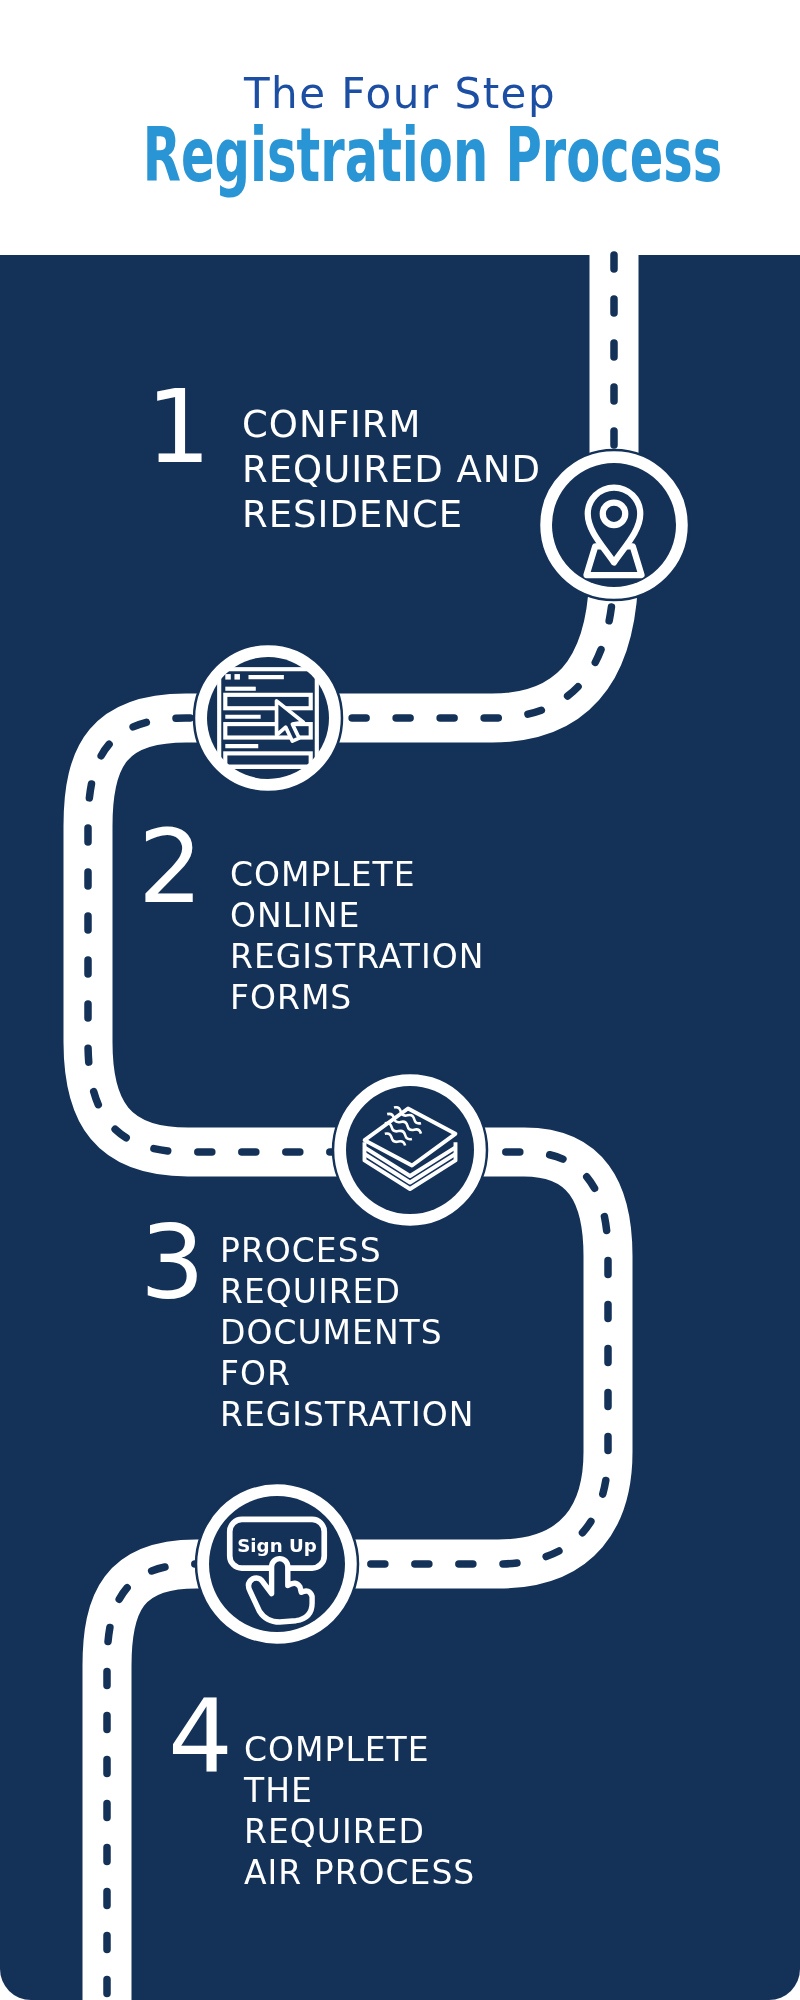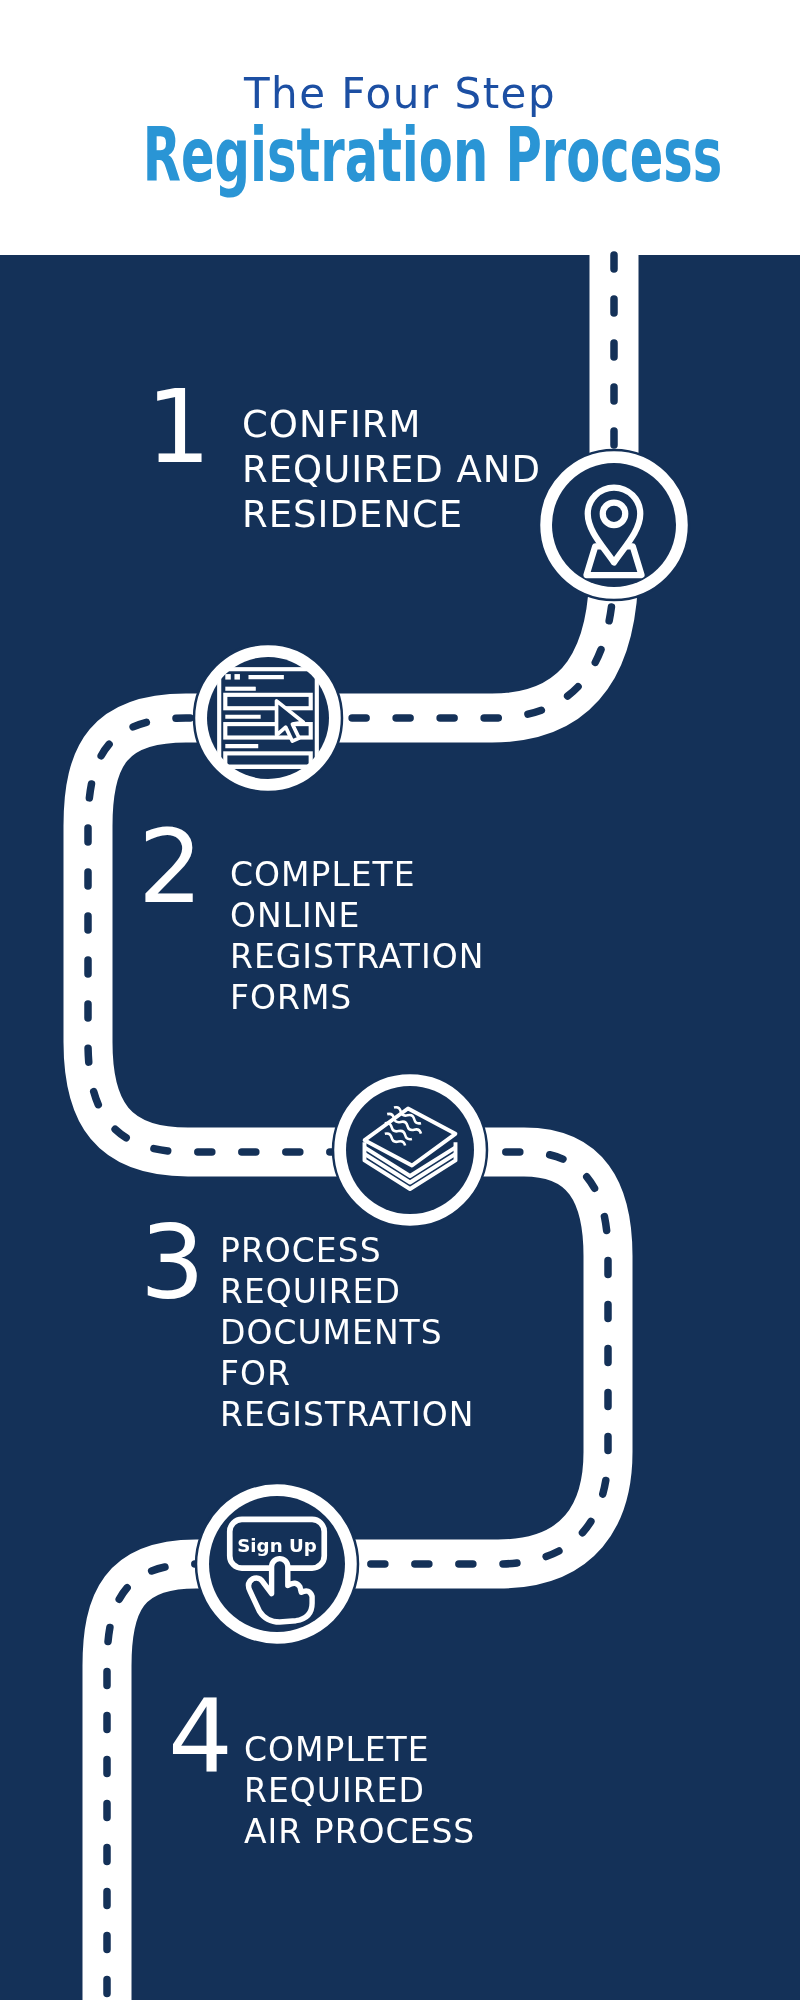--- a/index.html
+++ b/index.html
@@ -1,18 +1,18 @@
 <!DOCTYPE html>
 <html><head>
 <meta charset="utf-8">
 <style>
   html,body{margin:0;padding:0;background:#fff;}
   .canvas{
     position:relative;width:800px;height:2000px;background:#ffffff;
-    overflow:hidden;font-family:"DejaVu Sans","Liberation Sans",sans-serif;
+    overflow:hidden;font-family:"DejaVu Sans","Liberation Sans",sans-serif;border-radius:31px;
   }
   .subtitle{
     position:absolute;top:72px;left:0;width:800px;text-align:center;
     font-size:42px;line-height:44px;color:#1c4fa3;letter-spacing:1.5px;
   }
   .title-wrap{position:absolute;top:116px;left:0;width:668px;text-align:center;}
   .title{
     display:inline-block;font-size:74px;line-height:78px;font-weight:bold;
     color:#2a95d5;transform:scaleX(0.67);transform-origin:50% 50%;white-space:nowrap;
   }
@@ -165,17 +165,18 @@
     <div class="line">PROCESS</div>
     <div class="line">REQUIRED</div>
     <div class="line">DOCUMENTS</div>
     <div class="line">FOR</div>
     <div class="line">REGISTRATION</div>
   </div>
 
   <div class="step-num num4">4</div>
   <div class="step-lines s4 text4">
     <div class="line">COMPLETE</div>
+    <div class="line">THE</div>
     <div class="line">REQUIRED</div>
     <div class="line">AIR PROCESS</div>
   </div>
 
 </div>
 
 </body></html>

